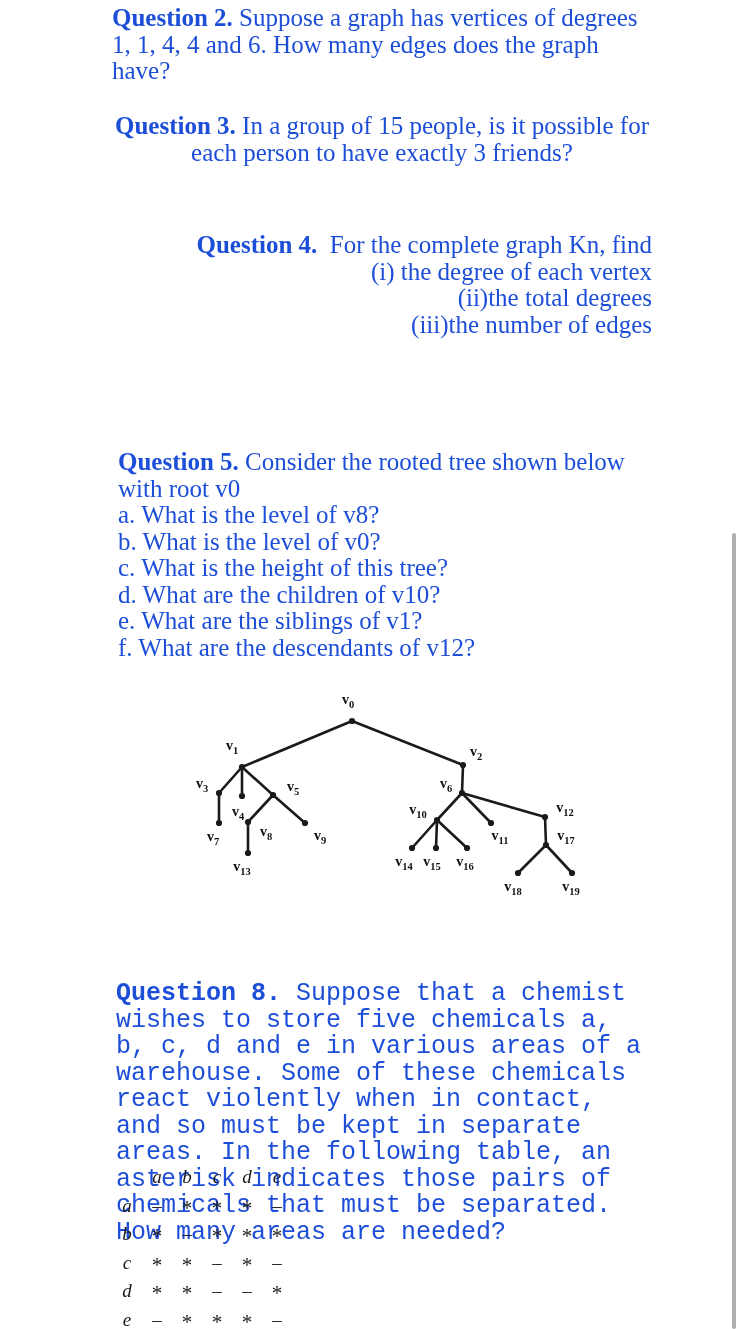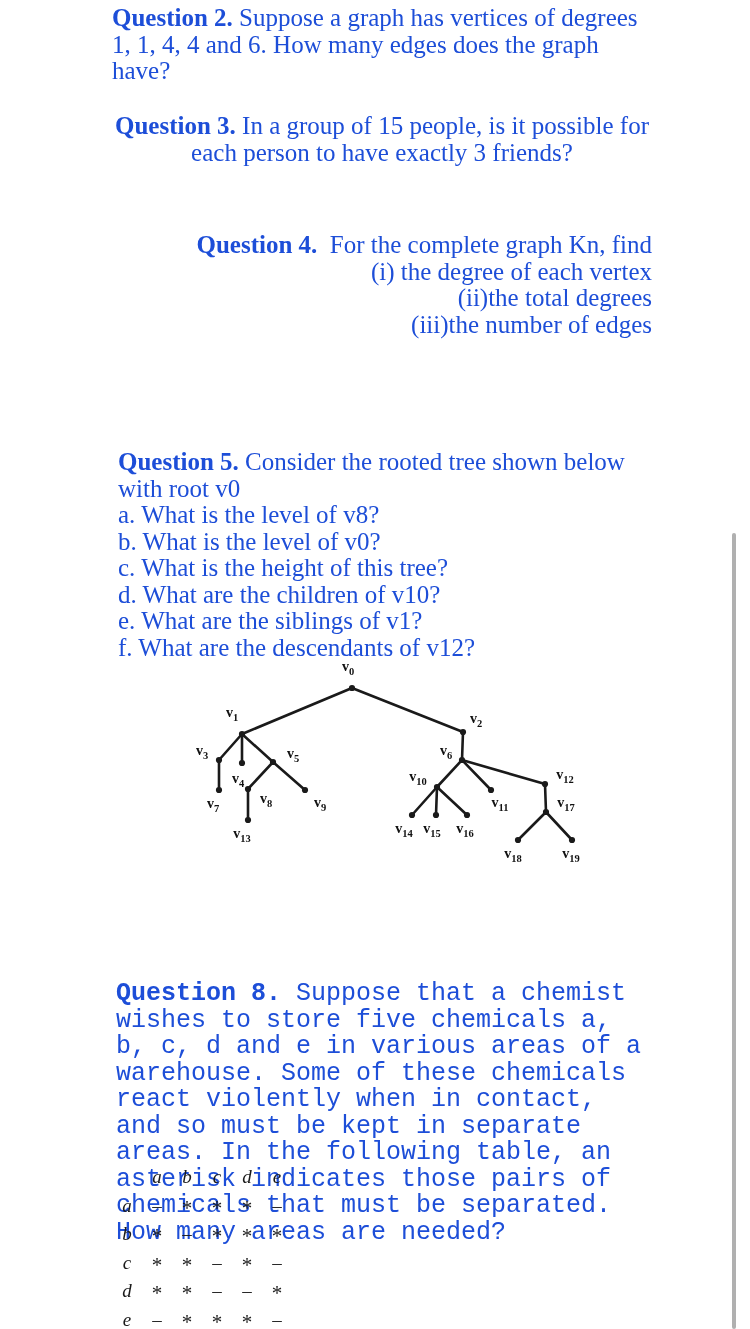--- a/index.html
+++ b/index.html
@@ -37,21 +37,21 @@
   #q2 { left: 112px; top: 5px;  width: 540px; }
   #q3 { left: 112px; top: 113px; width: 540px; text-align: center; }
   #q4 { left: 112px; top: 232px; width: 540px; text-align: right; }
   #q5 { left: 118px; top: 405px; width: 540px; margin-top: 44px; }
   #q8 { left: 116px; top: 981px; width: 540px; font-family: Liberation Mono, monospace; }
 
   
   #tree-diagram {
     position: absolute;
     left: 180px;
-    top: 655px;
+    top: 688px;
     width: 430px;
     height: 215px;
   }
   #tree-diagram svg { display: block; }
 
   
   #matrix {
     position: absolute;
     left: 112px;
     top: 1163px;

